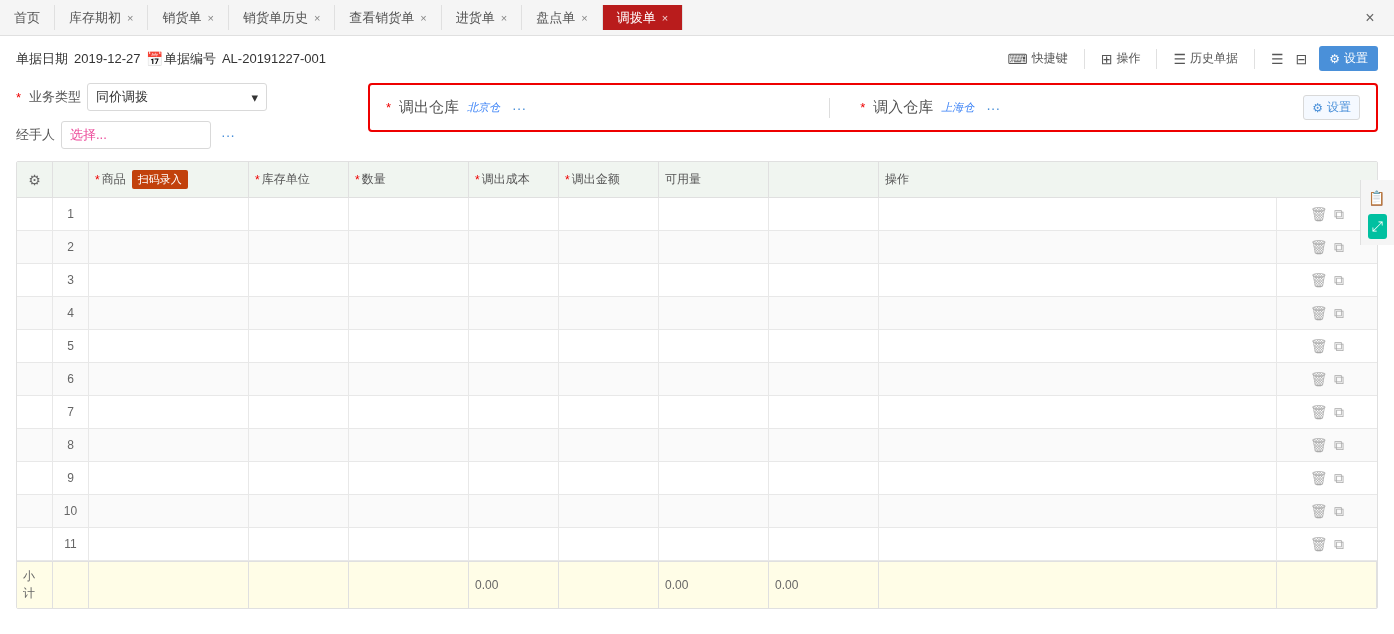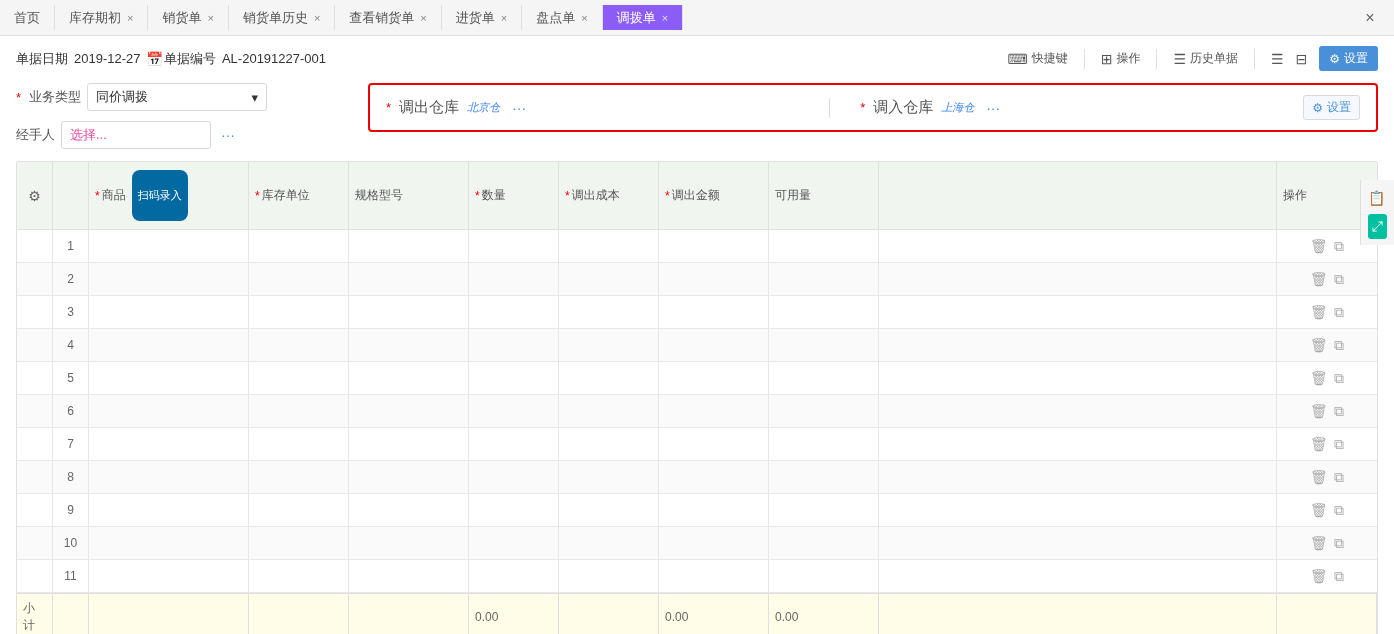--- a/index.html
+++ b/index.html
@@ -21,21 +21,21 @@
       padding: 0 14px;
       height: 25px;
       cursor: pointer;
       font-size: 13px;
       color: #555;
       border-right: 1px solid #e0e0e0;
       gap: 6px;
       white-space: nowrap;
     }
     .tab.active {
-      background: #8b5cf6;
+      background: #b91c1c;
       color: #fff;
     }
     .tab .close-x {
       font-size: 11px;
       color: inherit;
       opacity: 0.7;
       cursor: pointer;
     }
     .tab.active .close-x { color: #fff; opacity: 0.8; }
     .tab-bar-end {
@@ -216,25 +216,25 @@
       color: #555;
       border-right: 1px solid #e0e0e0;
       display: flex;
       align-items: center;
       white-space: nowrap;
       gap: 2px;
     }
     .th:last-child { border-right: none; }
     .th .req { color: #e00; }
     .scan-btn {
-      background: #0369a1;
+      background: #c2410c;
       color: #fff;
       border: none;
-      border-radius: 8px;
-      padding: 18px 6px;
+      border-radius: 2px;
+      padding: 2px 6px;
       font-size: 11px;
       cursor: pointer;
       margin-left: 4px;
     }
     .th-gear {
       display: flex;
       align-items: center;
       justify-content: center;
       color: #666;
       font-size: 14px;
@@ -437,23 +437,20 @@
       <div class="th">
         <span class="req">*</span>
         <span>商品</span>
         <button class="scan-btn">扫码录入</button>
       </div>
       <div class="th">
         <span class="req">*</span>
         <span>库存单位</span>
       </div>
       <div class="th">
-        <span>规格型号</span>
-      </div>
-      <div class="th">
         <span class="req">*</span>
         <span>数量</span>
       </div>
       <div class="th">
         <span class="req">*</span>
         <span>调出成本</span>
       </div>
       <div class="th">
         <span class="req">*</span>
         <span>调出金额</span>

